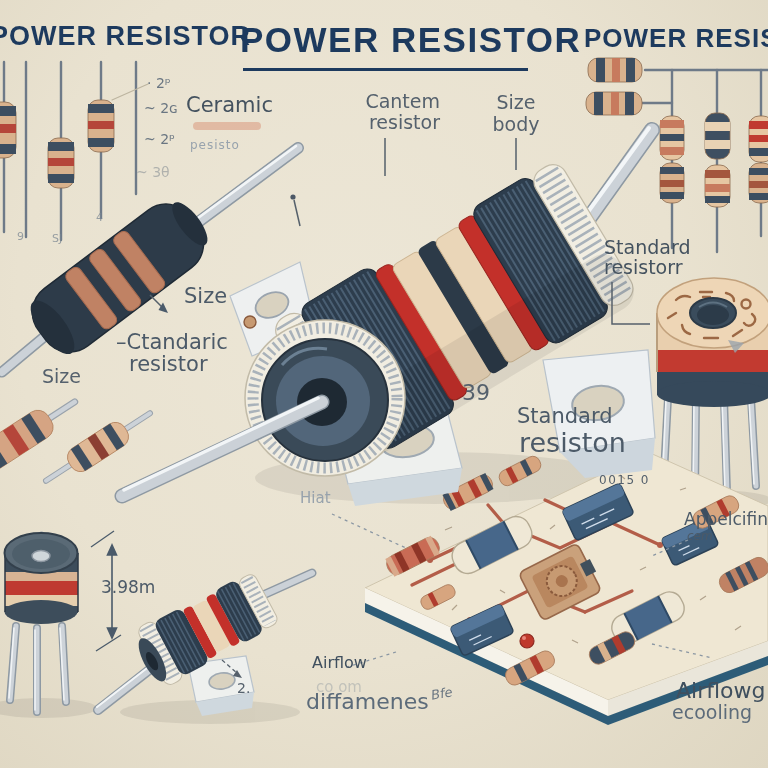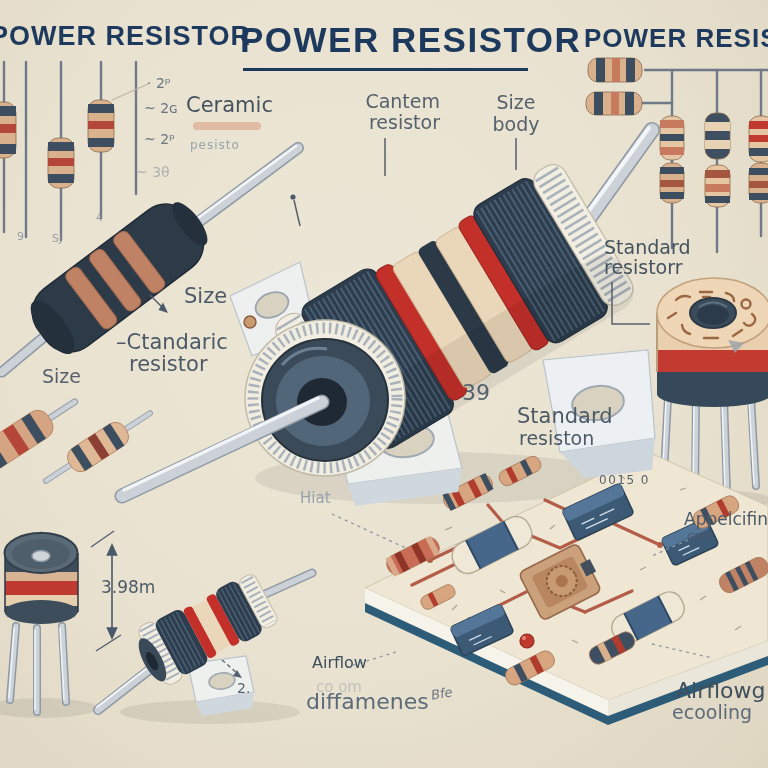--- a/index.html
+++ b/index.html
@@ -23,21 +23,21 @@
   .ceramic2{left:190px;top:128px;font-size:12px;letter-spacing:1px;color:#98a3ad;margin-top:10px;}
   .strike{position:absolute;left:193px;top:122px;width:68px;height:8px;background:#d8876a;opacity:.45;border-radius:4px;}
   .cantem{left:356px;top:91px;width:84px;text-align:right;font-size:19px;color:#55616d;line-height:21px;white-space:normal;}
   .sizebody{left:488px;top:91px;width:56px;text-align:center;font-size:19px;color:#55616d;line-height:22px;white-space:normal;}
   .sizemid{left:184px;top:284px;font-size:21px;}
   .ctand1{left:116px;top:330px;font-size:21px;}
   .ctand2{left:129px;top:352px;font-size:21px;}
   .sizelow{left:42px;top:365px;font-size:19px;color:#55616d;}
   .v39{left:462px;top:380px;font-size:22px;color:#55616d;}
   .stdres1{left:517px;top:404px;font-size:21px;}
-  .stdres2{left:519px;top:427px;font-size:19px;}
+  .stdres2{left:519px;top:427px;font-size:27px;}
   .stdrr1{left:604px;top:236px;font-size:19px;color:#44525f;}
   .stdrr2{left:604px;top:256px;font-size:19px;color:#44525f;}
   .hiat{left:300px;top:489px;font-size:15px;color:#97a2ac;}
   .code{left:599px;top:473px;font-size:12px;letter-spacing:1.5px;color:#55616d;}
   .appel1{left:684px;top:509px;font-size:17px;}
   .appel2{left:687px;top:529px;font-size:12px;font-style:italic;}
   .dim{left:101px;top:577px;font-size:17px;}
   .mininum{left:237px;top:680px;font-size:14px;color:#55616d;}
   .air1{left:312px;top:653px;font-size:16px;color:#3f4f5e;}
   .airghost{left:316px;top:678px;font-size:15px;color:#7b8894;opacity:.35;}

